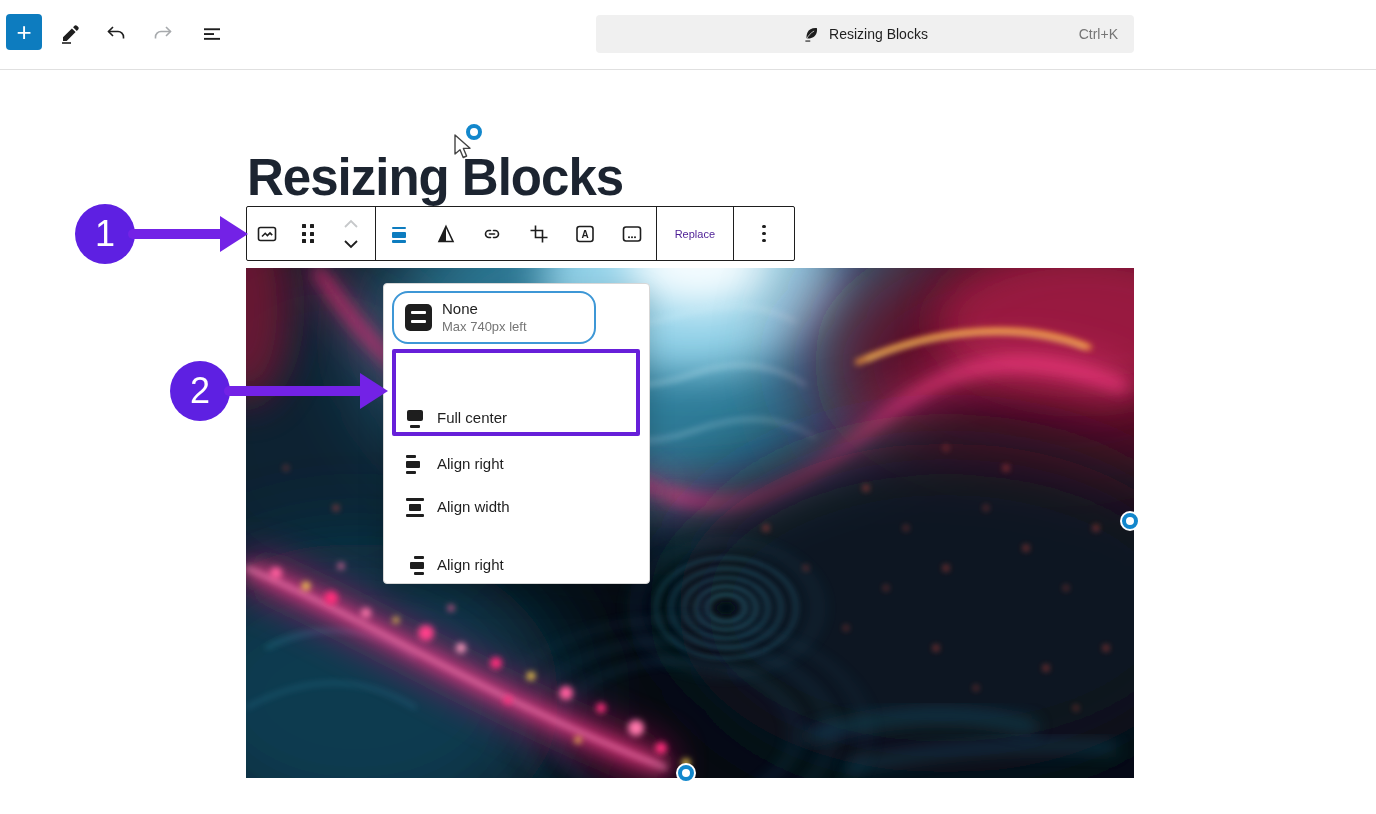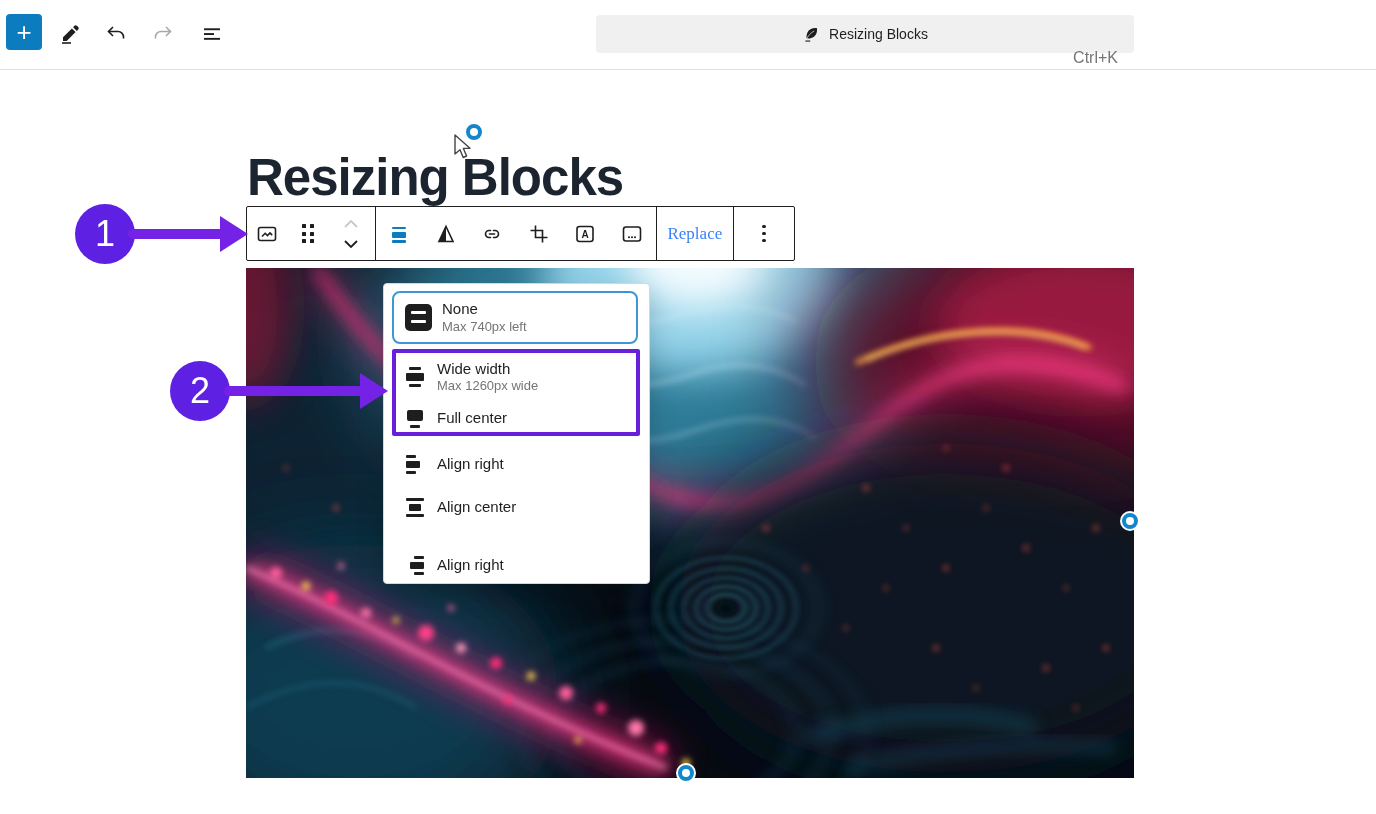--- a/index.html
+++ b/index.html
@@ -6,37 +6,37 @@
   html,body { background:#fff; font-family:"Liberation Sans", sans-serif; }
   #page { position:relative; width:1376px; height:814px; background:#fff; overflow:hidden; }
 
   
   .topbar { position:absolute; left:0; top:0; width:1376px; height:70px; background:#fff; border-bottom:1px solid #e0e0e0; z-index:10; }
   .plus-btn { position:absolute; left:6px; top:14px; width:36px; height:36px; background:#0d7cbf; border-radius:4px; color:#fff; font-size:26px; font-weight:400; display:flex; align-items:center; justify-content:center; cursor:pointer; }
   .tb-btn { position:absolute; top:14px; width:40px; height:40px; display:flex; align-items:center; justify-content:center; background:transparent; border:none; cursor:pointer; }
   .cmd-bar { position:absolute; left:596px; top:15px; width:538px; height:38px; background:#f0f0f0; border-radius:4px; display:flex; align-items:center; justify-content:center; cursor:pointer; }
   .cmd-center { display:flex; align-items:center; gap:9px; }
   .cmd-title { font-size:14px; color:#1e1e1e; }
-  .cmd-shortcut { position:absolute; right:16px; top:0; height:38px; display:flex; align-items:center; font-size:16px; color:#757575;margin-top:24px; }
+  .cmd-shortcut { position:absolute; right:16px; top:0; height:38px; display:flex; align-items:center; font-size:14px; color:#757575; }
 
   
   .doc-heading { position:absolute; left:247px; top:148px; font-size:51px; font-weight:700; letter-spacing:-1px; color:#1c2430; z-index:1; white-space:nowrap; }
 
   
   .artwork { position:absolute; left:246px; top:268px; width:888px; height:510px; z-index:2; }
   .artwork svg { display:block; width:888px; height:510px; }
 
   
   .blk-toolbar { position:absolute; left:246px; top:206px; width:549px; height:55px; background:#fff; border:1px solid #1e1e1e; border-radius:2px; display:flex; align-items:stretch; z-index:5; }
   .blk-sep { width:1px; background:#1e1e1e; }
   .blk-group { display:flex; align-items:center; }
   .blk-btn { width:46px; height:100%; display:flex; align-items:center; justify-content:center; background:transparent; border:none; cursor:pointer; position:relative; }
   .blk-btn.narrow { width:38px; }
   .mover { display:flex; flex-direction:column; align-items:center; justify-content:center; width:44px; }
-  .replace-btn { width:77px; display:flex; align-items:center; justify-content:center; font-size:17px; color:#3b82f6; background:transparent; border:none; cursor:pointer; font-family:Liberation Serif, serif; }
+  .replace-btn { width:77px; display:flex; align-items:center; justify-content:center; font-size:11px; color:#4c1d95; background:transparent; border:none; cursor:pointer; font-family:Liberation Sans, sans-serif; }
   .kebab-btn { width:60px; display:flex; align-items:center; justify-content:center; flex-direction:column; gap:3.5px; background:transparent; border:none; cursor:pointer; }
   .kebab-btn i { width:3.5px; height:3.5px; background:#1e1e1e; border-radius:50%; }
   .drag-dots { display:grid; grid-template-columns:repeat(2,4px); grid-template-rows:repeat(3,4px); gap:3.5px; }
   .drag-dots i { width:4px; height:4px; background:#1e1e1e; border-radius:0.5px; }
 
   
   .mi { position:relative; width:24px; height:24px; flex:0 0 auto; }
   .mi b { position:absolute; display:block; background:#1e1e1e; border-radius:1px; }
   .ic-align-none-blue .a { left:5px; top:5px;  width:14px; height:2.5px; background:#0d7cbf; }
   .ic-align-none-blue .b { left:5px; top:10px; width:14px; height:6px;   background:#0d7cbf; }
@@ -59,21 +59,21 @@
   .ic-align-right .b { right:3px; top:9px;  width:14px; height:7px; }
   .ic-align-right .c { right:3px; top:19px; width:10px; height:3px; }
 
   
   .dropdown { position:absolute; left:383px; top:283px; width:267px; height:301px; background:#fff; border:1px solid #d7d7d7; border-radius:4px; box-shadow:0 10px 26px rgba(0,0,0,.18); z-index:6; }
   .menu-item { position:absolute; display:flex; align-items:center; gap:10px; cursor:pointer; }
   .mtext { display:flex; flex-direction:column; line-height:1.25; }
   .mlabel { font-size:15px; color:#1e1e1e; }
   .msub { font-size:13px; color:#757575; }
   .msub:empty { display:none; }
-  .none-box { left:8px; top:7px; width:246px; height:53px; border:2px solid #3d97d6; border-radius:8px; padding-left:11px; }
+  .none-box { left:8px; top:7px; width:204px; height:53px; border:2px solid #3d97d6; border-radius:16px; padding-left:11px; }
   .row-wide   { left:19px; top:72px;  height:42px; }
   .row-full   { left:19px; top:118px; height:32px; }
   .row-aleft  { left:19px; top:164px; height:32px; }
   .row-acenter{ left:19px; top:207px; height:32px; }
   .row-aright { left:19px; top:265px; height:32px; }
   .purple-rect { position:absolute; left:8px; top:65px; width:248px; height:87px; border:4px solid #671fd9; border-radius:2px; pointer-events:none; z-index:3; }
   .anno-circle { position:absolute; width:60px; height:60px; border-radius:50%; background:#5e20e2; color:#fff; display:flex; align-items:center; justify-content:center; font-size:36px; z-index:8; }
   .anno-line { position:absolute; height:10px; background:#7322e6; border-radius:5px; z-index:8; }
   .anno-head { position:absolute; width:0; height:0; border-top:18px solid transparent; border-bottom:18px solid transparent; border-left:28px solid #7322e6; z-index:8; }
 
@@ -329,31 +329,20 @@
     <div class="menu-item none-box">
       <span class="mi ic-none-selected">
           <b class="a"></b>
           <b class="b"></b>
         </span>
       <span class="mtext">
         <span class="mlabel">None</span>
         <span class="msub">Max 740px left</span>
       </span>
     </div>
-    <div class="menu-item row-wide">
-      <span class="mi ic-align-wide">
-          <b class="a"></b>
-          <b class="b"></b>
-          <b class="c"></b>
-        </span>
-      <span class="mtext">
-        <span class="mlabel">Wide width</span>
-        <span class="msub">Max 1260px wide</span>
-      </span>
-    </div>
     <div class="menu-item row-full">
       <span class="mi ic-align-full">
           <b class="a"></b>
           <b class="b"></b>
         </span>
       <span class="mtext">
           <span class="mlabel">Full center</span>
         </span>
     </div>
     <div class="menu-item row-aleft">
@@ -366,21 +355,21 @@
           <span class="mlabel">Align right</span>
         </span>
     </div>
     <div class="menu-item row-acenter">
       <span class="mi ic-align-center">
           <b class="a"></b>
           <b class="b"></b>
           <b class="c"></b>
         </span>
       <span class="mtext">
-          <span class="mlabel">Align center</span>
+          <span class="mlabel">Align width</span>
         </span>
     </div>
     <div class="menu-item row-aright">
       <span class="mi ic-align-right">
           <b class="a"></b>
           <b class="b"></b>
           <b class="c"></b>
         </span>
       <span class="mtext">
           <span class="mlabel">Align right</span>

